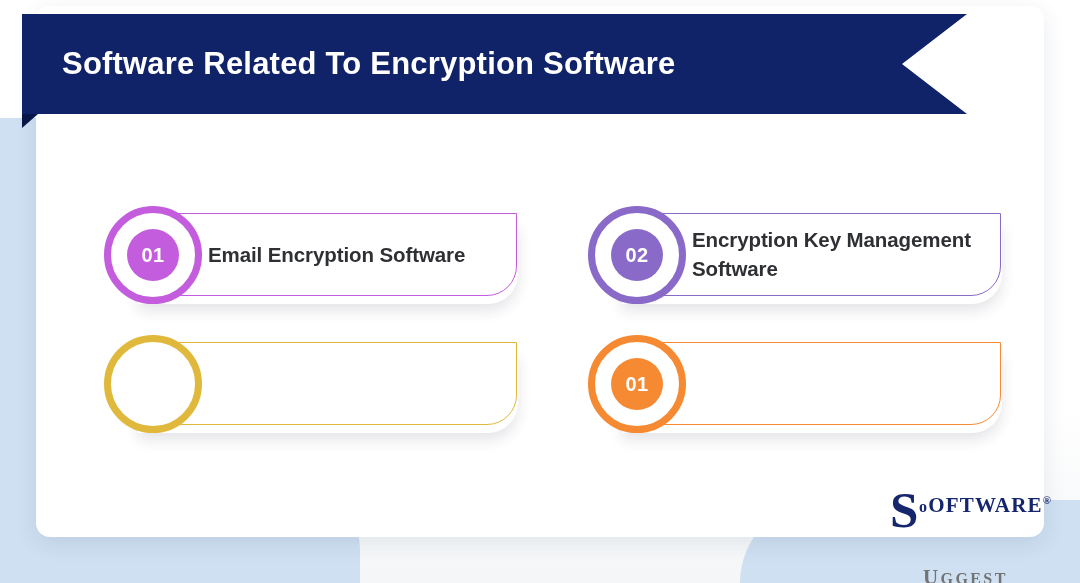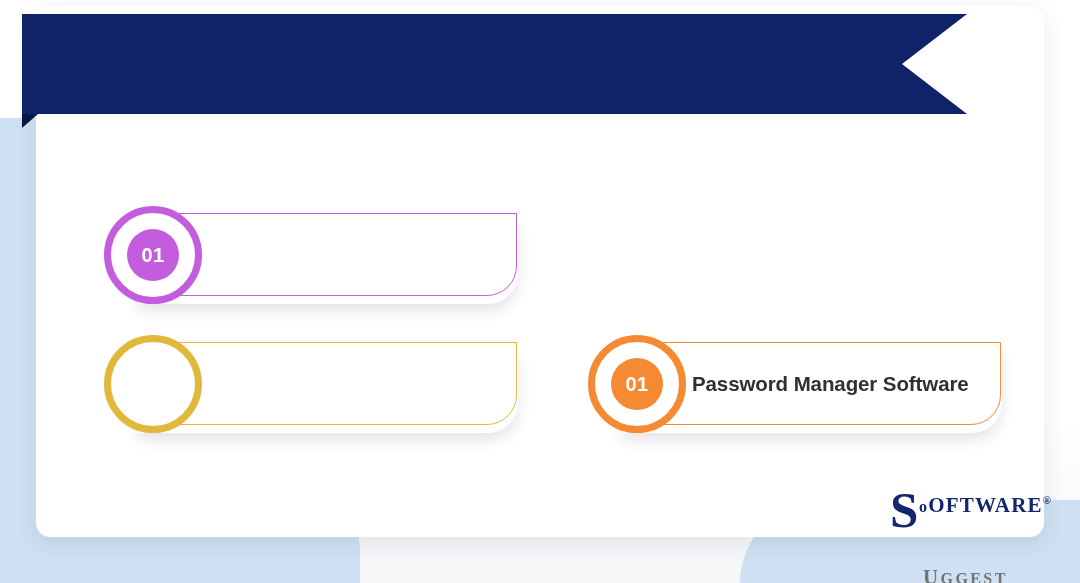--- a/index.html
+++ b/index.html
@@ -267,52 +267,62 @@
   <div class="bg-blob bg-blob-left-foot"></div>
   <div class="bg-blob bg-blob-right"></div>
 
   <div id="card"></div>
 
   <div id="ribbon-wrap">
     <div id="ribbon-tail"></div>
     <svg id="ribbon-shape" viewBox="0 0 945 100" preserveAspectRatio="none">
       <polygon points="0,0 945,0 880,50 945,100 0,100" fill="#102268"></polygon>
     </svg>
+    <div id="ribbon-title">Software Related To Encryption Software</div>
   </div>
 
   <div id="items">
 
     <div class="row">
 
       <div class="item" style="--accent:#c45ddd">
         <div class="item-shadow"></div>
         <div class="item-box"></div>
         <div class="item-ring"></div>
         <div class="item-num">01</div>
+        <div class="item-label">
+          <span>Email Encryption Software</span>
+        </div>
       </div>
 
+      <div class="item" style="--accent:#8a6ac8">
+        <div class="item-shadow"></div>
+        <div class="item-box"></div>
+        <div class="item-ring"></div>
+        <div class="item-num">02</div>
+        <div class="item-label">
+          <span>Encryption Key Management Software</span>
+        </div>
+      </div>
 
     </div>
 
     <div class="row">
 
       <div class="item" style="--accent:#e0b93c">
         <div class="item-shadow"></div>
         <div class="item-box"></div>
         <div class="item-ring"></div>
       </div>
 
       <div class="item" style="--accent:#f58a33">
         <div class="item-shadow"></div>
         <div class="item-box"></div>
         <div class="item-ring"></div>
         <div class="item-num">01</div>
-        <div class="item-label">
-          <span>Password Manager Software</span>
-        </div>
       </div>
 
     </div>
 
   </div>
 
   <div id="logo">
     <div id="logo-inner">
       <span class="logo-big-s">S</span>
       <span class="logo-line1"><span class="sm">o</span><span>OFTWARE</span><span class="logo-reg">®</span></span>

